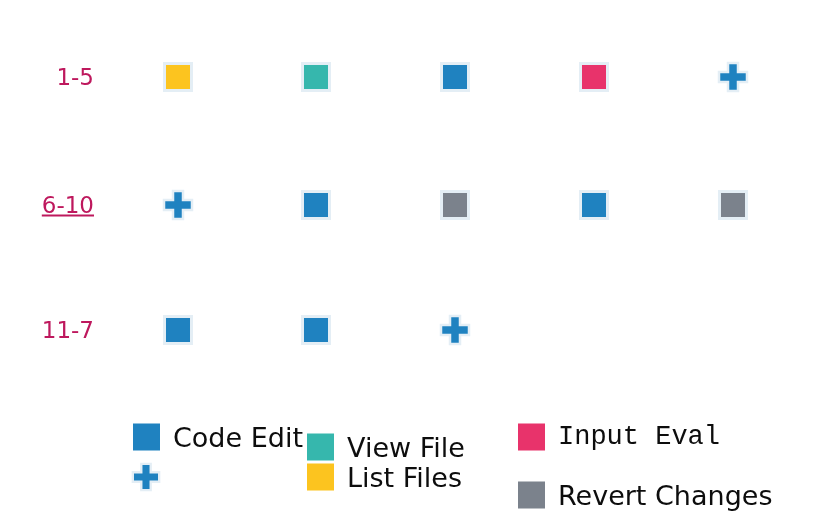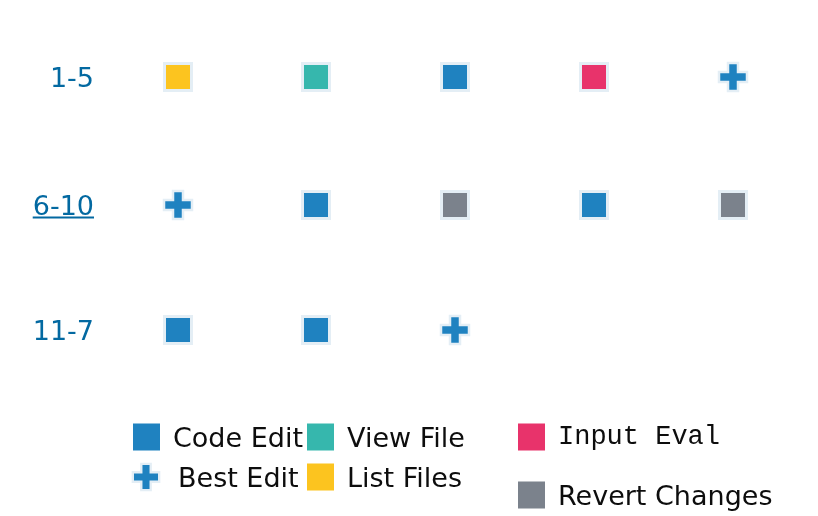--- a/index.html
+++ b/index.html
@@ -15,23 +15,23 @@
   }
   .chart {
     position: relative;
     width: 818px;
     height: 516px;
     background: #ffffff;
   }
   .row-label {
     position: absolute;
     transform: translate(-100%, -50%);
-    font-size: 27px;
+    font-size: 23px;
     line-height: 1;
-    color: #0369a1;
+    color: #be185d;
     white-space: nowrap;
   }
   .marker-square {
     position: absolute;
     width: 24px;
     height: 24px;
     transform: translate(-50%, -50%);
     box-shadow: 0 0 0 3px #e4eef5;
   }
   .marker-plus {
@@ -92,33 +92,32 @@
       <div class="marker-square" style="background: rgb(31, 130, 192); left: 316px; top: 330px;"></div>
       <div class="marker-plus" style="left: 455px; top: 330px;"><svg width="34" height="34" viewBox="0 0 34 34">
           <path d="M12 3 h10 v9 h9 v10 h-9 v9 h-10 v-9 h-9 v-10 h9 z" fill="#1f82c0" stroke="#e4eef5" stroke-width="2.5" stroke-linejoin="miter"></path>
         </svg></div>
     </div>
   <div id="legend-layer">
       <div class="legend-item" style="left: 133px; top: 437px;">
         <div class="legend-swatch" style="background: rgb(31, 130, 192);"></div>
         <div class="legend-label">Code Edit</div>
       </div>
-      <div class="legend-item" style="left: 307px; top: 437px;">
+      <div class="legend-item" style="left: 307px; top: 447px;">
         <div class="legend-swatch" style="background: rgb(54, 183, 173);"></div>
         <div class="legend-label">View File</div>
       </div>
       <div class="legend-item" style="left: 518px; top: 437px; font-family: Liberation Mono, monospace;">
         <div class="legend-swatch" style="background: rgb(232, 51, 107);"></div>
         <div class="legend-label">Input Eval</div>
       </div>
       <div class="legend-item" style="left: 133px; top: 477px;">
         <div class="legend-plus"><svg width="32" height="32" viewBox="0 0 34 34">
             <path d="M12 3 h10 v9 h9 v10 h-9 v9 h-10 v-9 h-9 v-10 h9 z" fill="#1f82c0" stroke="#e4eef5" stroke-width="2.5" stroke-linejoin="miter"></path>
           </svg></div>
-        <div class="legend-label">Best Edit</div>
       </div>
       <div class="legend-item" style="left: 307px; top: 477px;">
         <div class="legend-swatch" style="background: rgb(252, 196, 31);"></div>
         <div class="legend-label">List Files</div>
       </div>
       <div class="legend-item" style="left: 518px; top: 495px;">
         <div class="legend-swatch" style="background: rgb(123, 130, 140);"></div>
         <div class="legend-label">Revert Changes</div>
       </div>
     </div>

